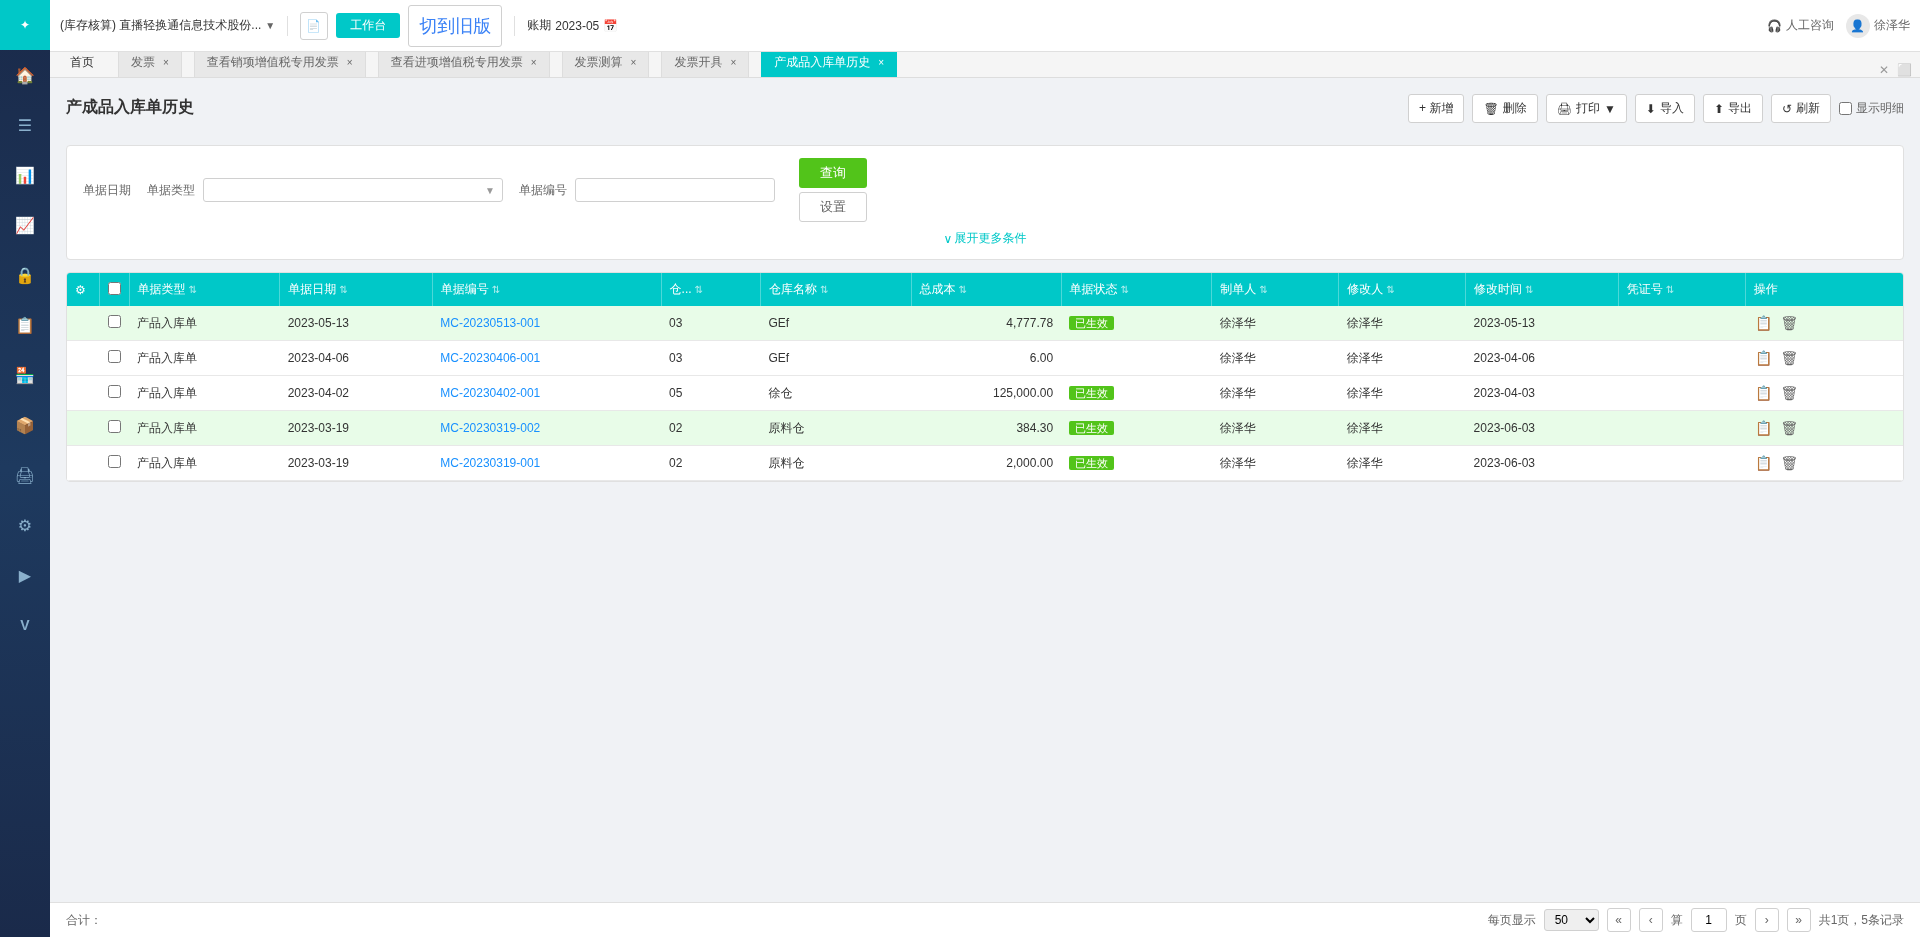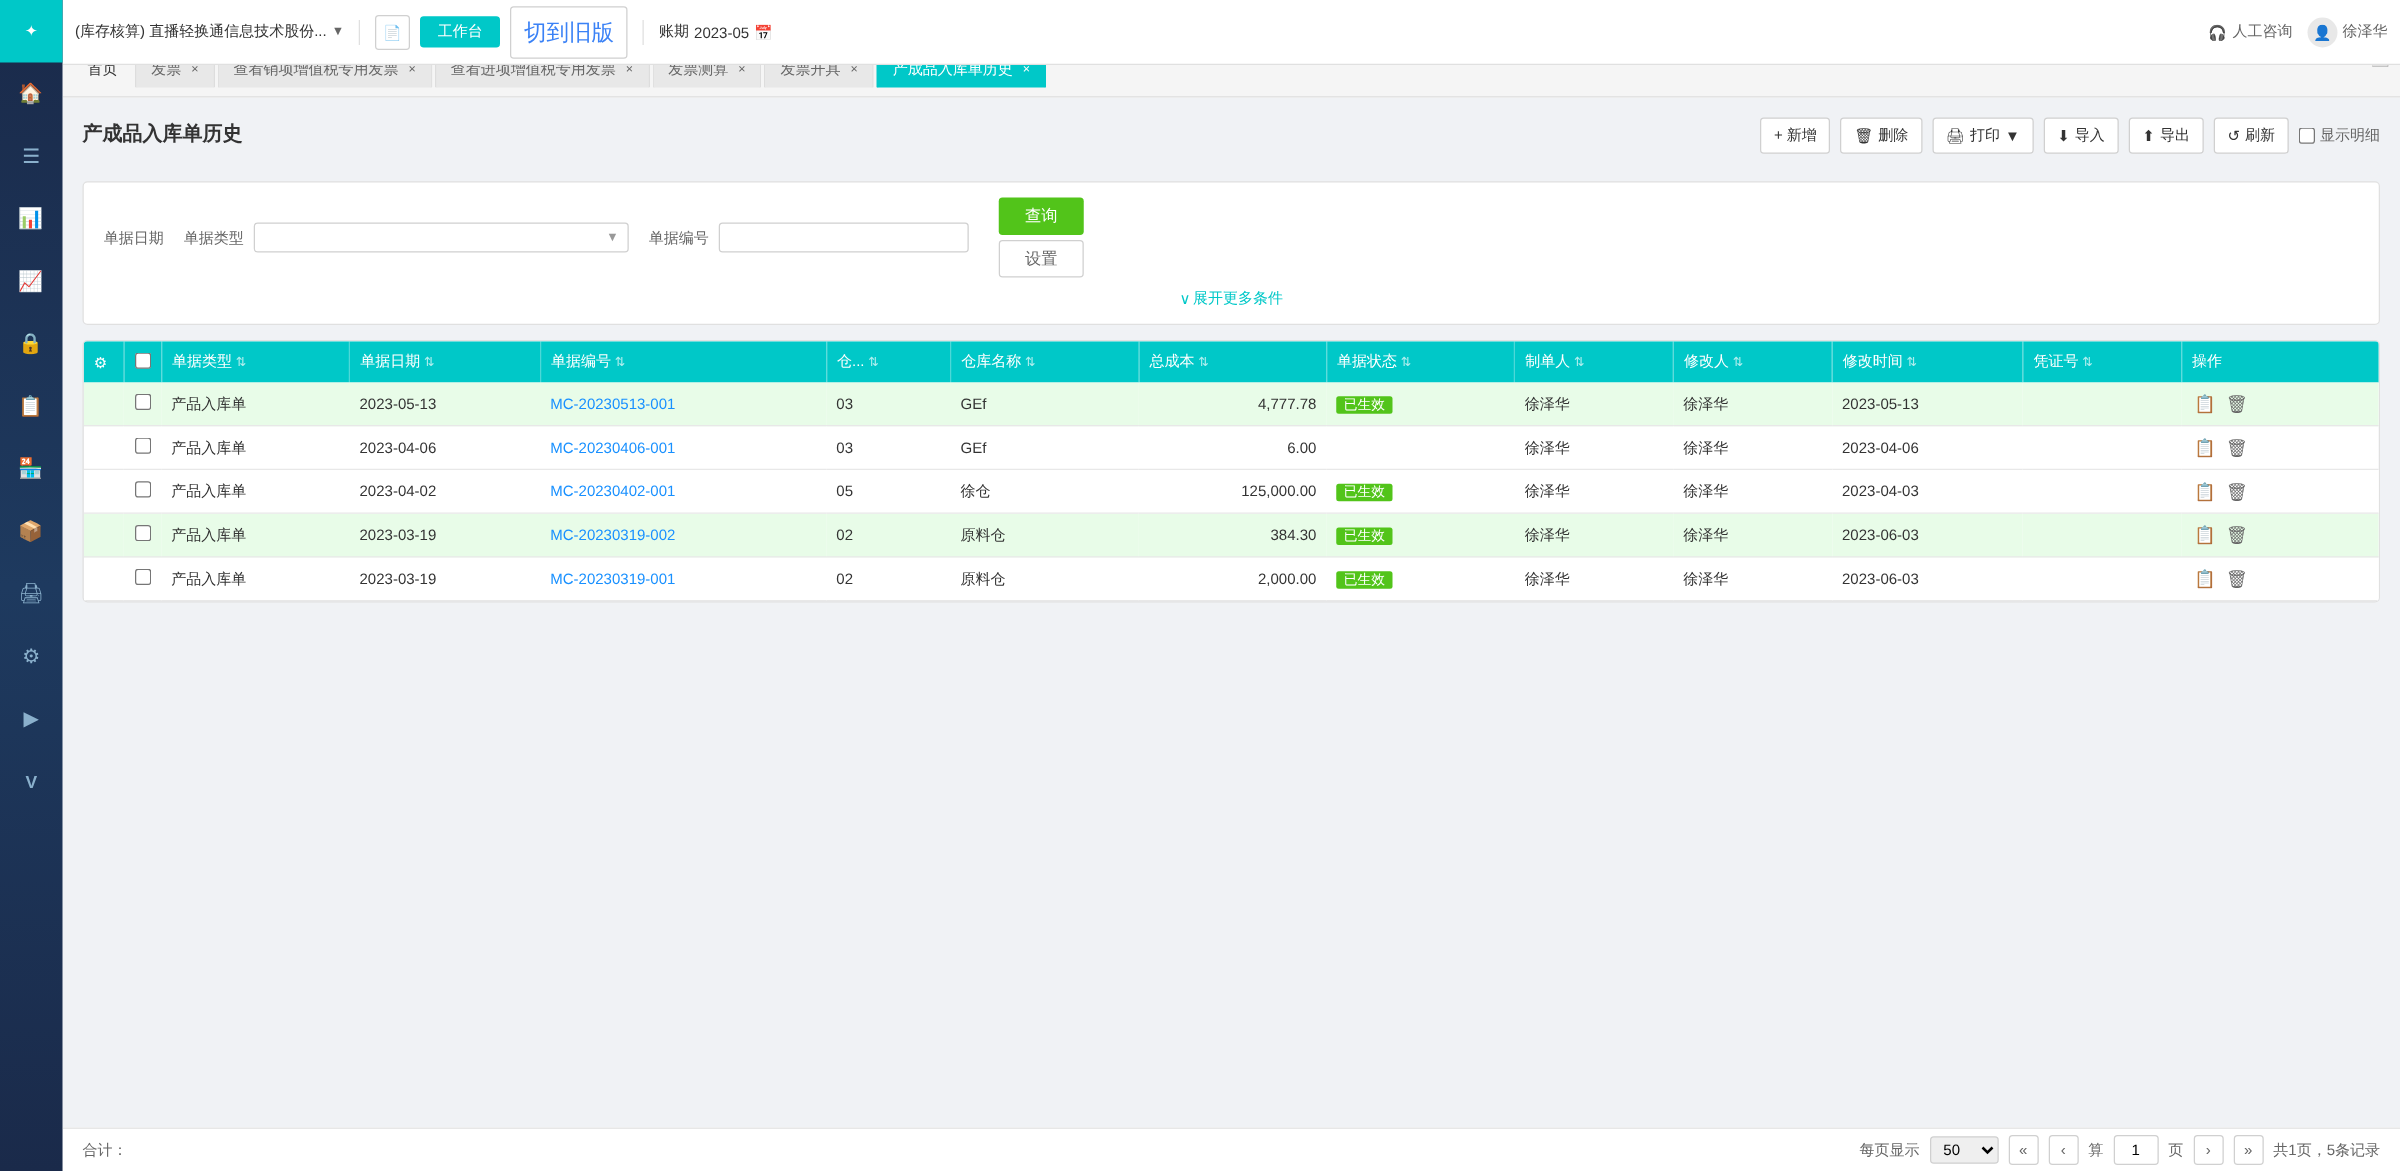--- a/index.html
+++ b/index.html
@@ -48,21 +48,21 @@
     .topbar-period { color: #333; font-size: 12px; display: flex; align-items: center; gap: 4px; }
     .topbar-period-icon { color: #00c8c8; cursor: pointer; }
     .topbar-right { margin-left: auto; display: flex; align-items: center; gap: 12px; color: #666; }
     .topbar-user { display: flex; align-items: center; gap: 4px; cursor: pointer; }
     .topbar-avatar { width: 24px; height: 24px; border-radius: 50%; background: #e8e8e8; display: flex; align-items: center; justify-content: center; }
 
     
     .tabbar {
       position: fixed; left: 50px; top: 40px; right: 0; height: 38px;
       background: #f5f5f5; border-bottom: 1px solid #ddd;
-      display: flex; align-items: flex-start; z-index: 98; padding: 0 8px; gap: 2px;
+      display: flex; align-items: flex-end; z-index: 98; padding: 0 8px; gap: 12px;
     }
     .tab-item {
       height: 30px; padding: 0 12px; display: flex; align-items: center; gap: 4px;
       cursor: pointer; border-radius: 3px 3px 0 0; font-size: 12px; color: #666;
       background: #e8e8e8; border: 1px solid #ddd; border-bottom: none;
       white-space: nowrap;
     }
     .tab-item.active { background: #00c8c8; color: white; border-color: #00c8c8; }
     .tab-item .tab-close { margin-left: 4px; font-size: 10px; cursor: pointer; }
     .tab-home { background: transparent; border: none; color: #333; }

